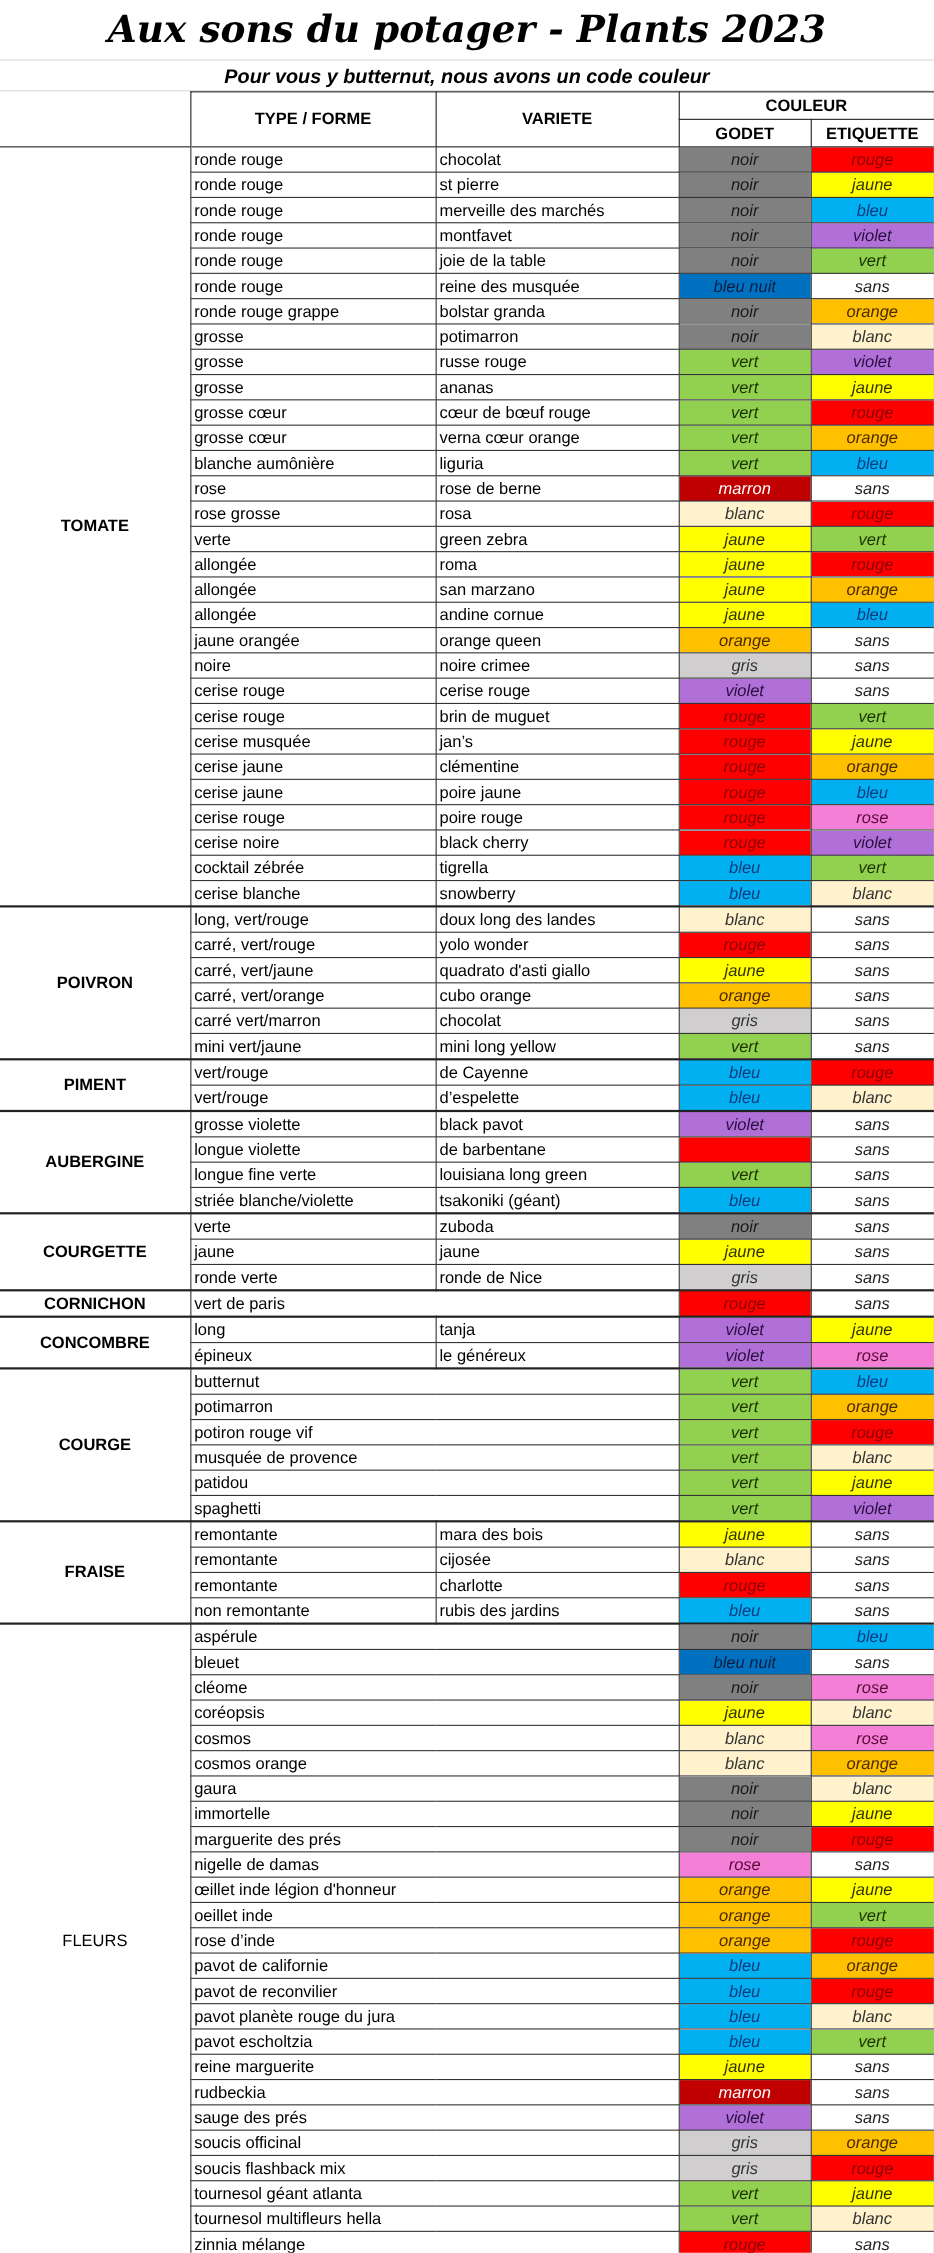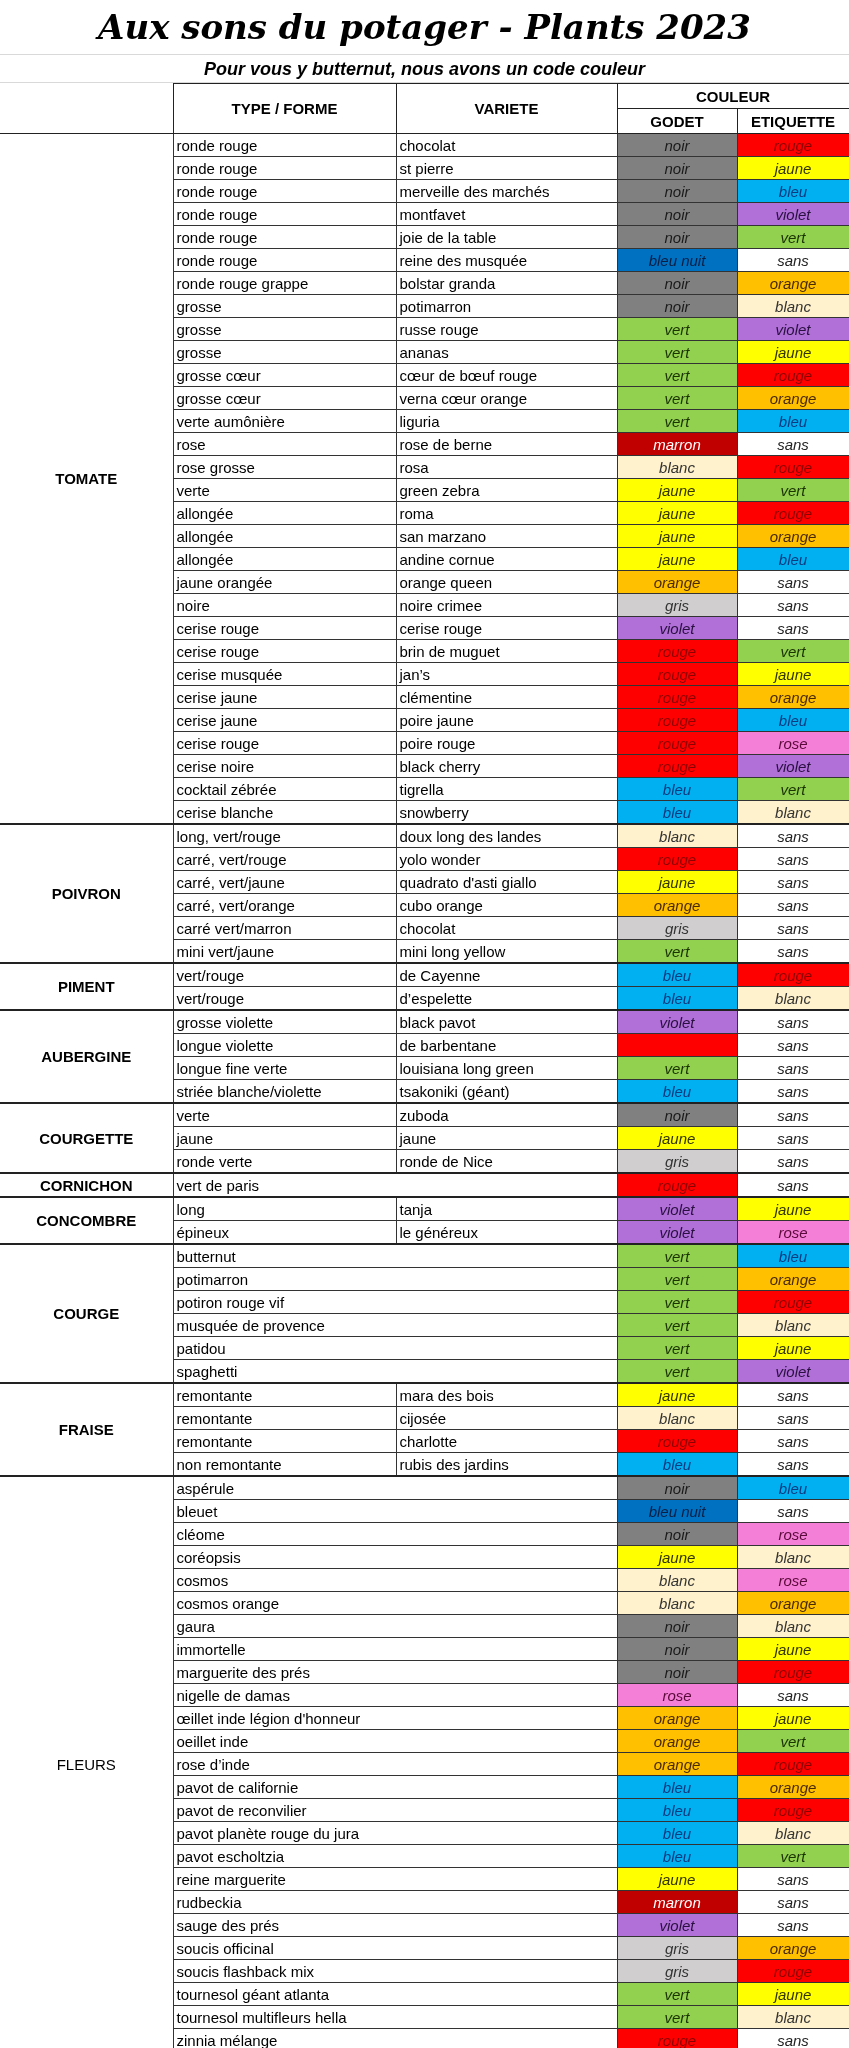--- a/index.html
+++ b/index.html
@@ -111,21 +111,21 @@
         <td class="sw" style="background: rgb(146, 208, 80); color: rgb(26, 51, 0);">vert</td>
         <td class="sw" style="background: rgb(255, 0, 0); color: rgb(139, 0, 0);">rouge</td>
       </tr>
       <tr class="data">
         <td class="txt">grosse cœur</td>
         <td class="txt">verna cœur orange</td>
         <td class="sw" style="background: rgb(146, 208, 80); color: rgb(26, 51, 0);">vert</td>
         <td class="sw" style="background: rgb(255, 192, 0); color: rgb(74, 42, 0);">orange</td>
       </tr>
       <tr class="data">
-        <td class="txt">verte aumônière</td>
+        <td class="txt">blanche aumônière</td>
         <td class="txt">liguria</td>
         <td class="sw" style="background: rgb(146, 208, 80); color: rgb(26, 51, 0);">vert</td>
         <td class="sw" style="background: rgb(0, 176, 240); color: rgb(11, 59, 128);">bleu</td>
       </tr>
       <tr class="data">
         <td class="txt">rose</td>
         <td class="txt">rose de berne</td>
         <td class="sw" style="background: rgb(192, 0, 0); color: rgb(255, 255, 255);">marron</td>
         <td class="sw" style="background: rgb(255, 255, 255); color: rgb(34, 34, 34);">sans</td>
       </tr>

